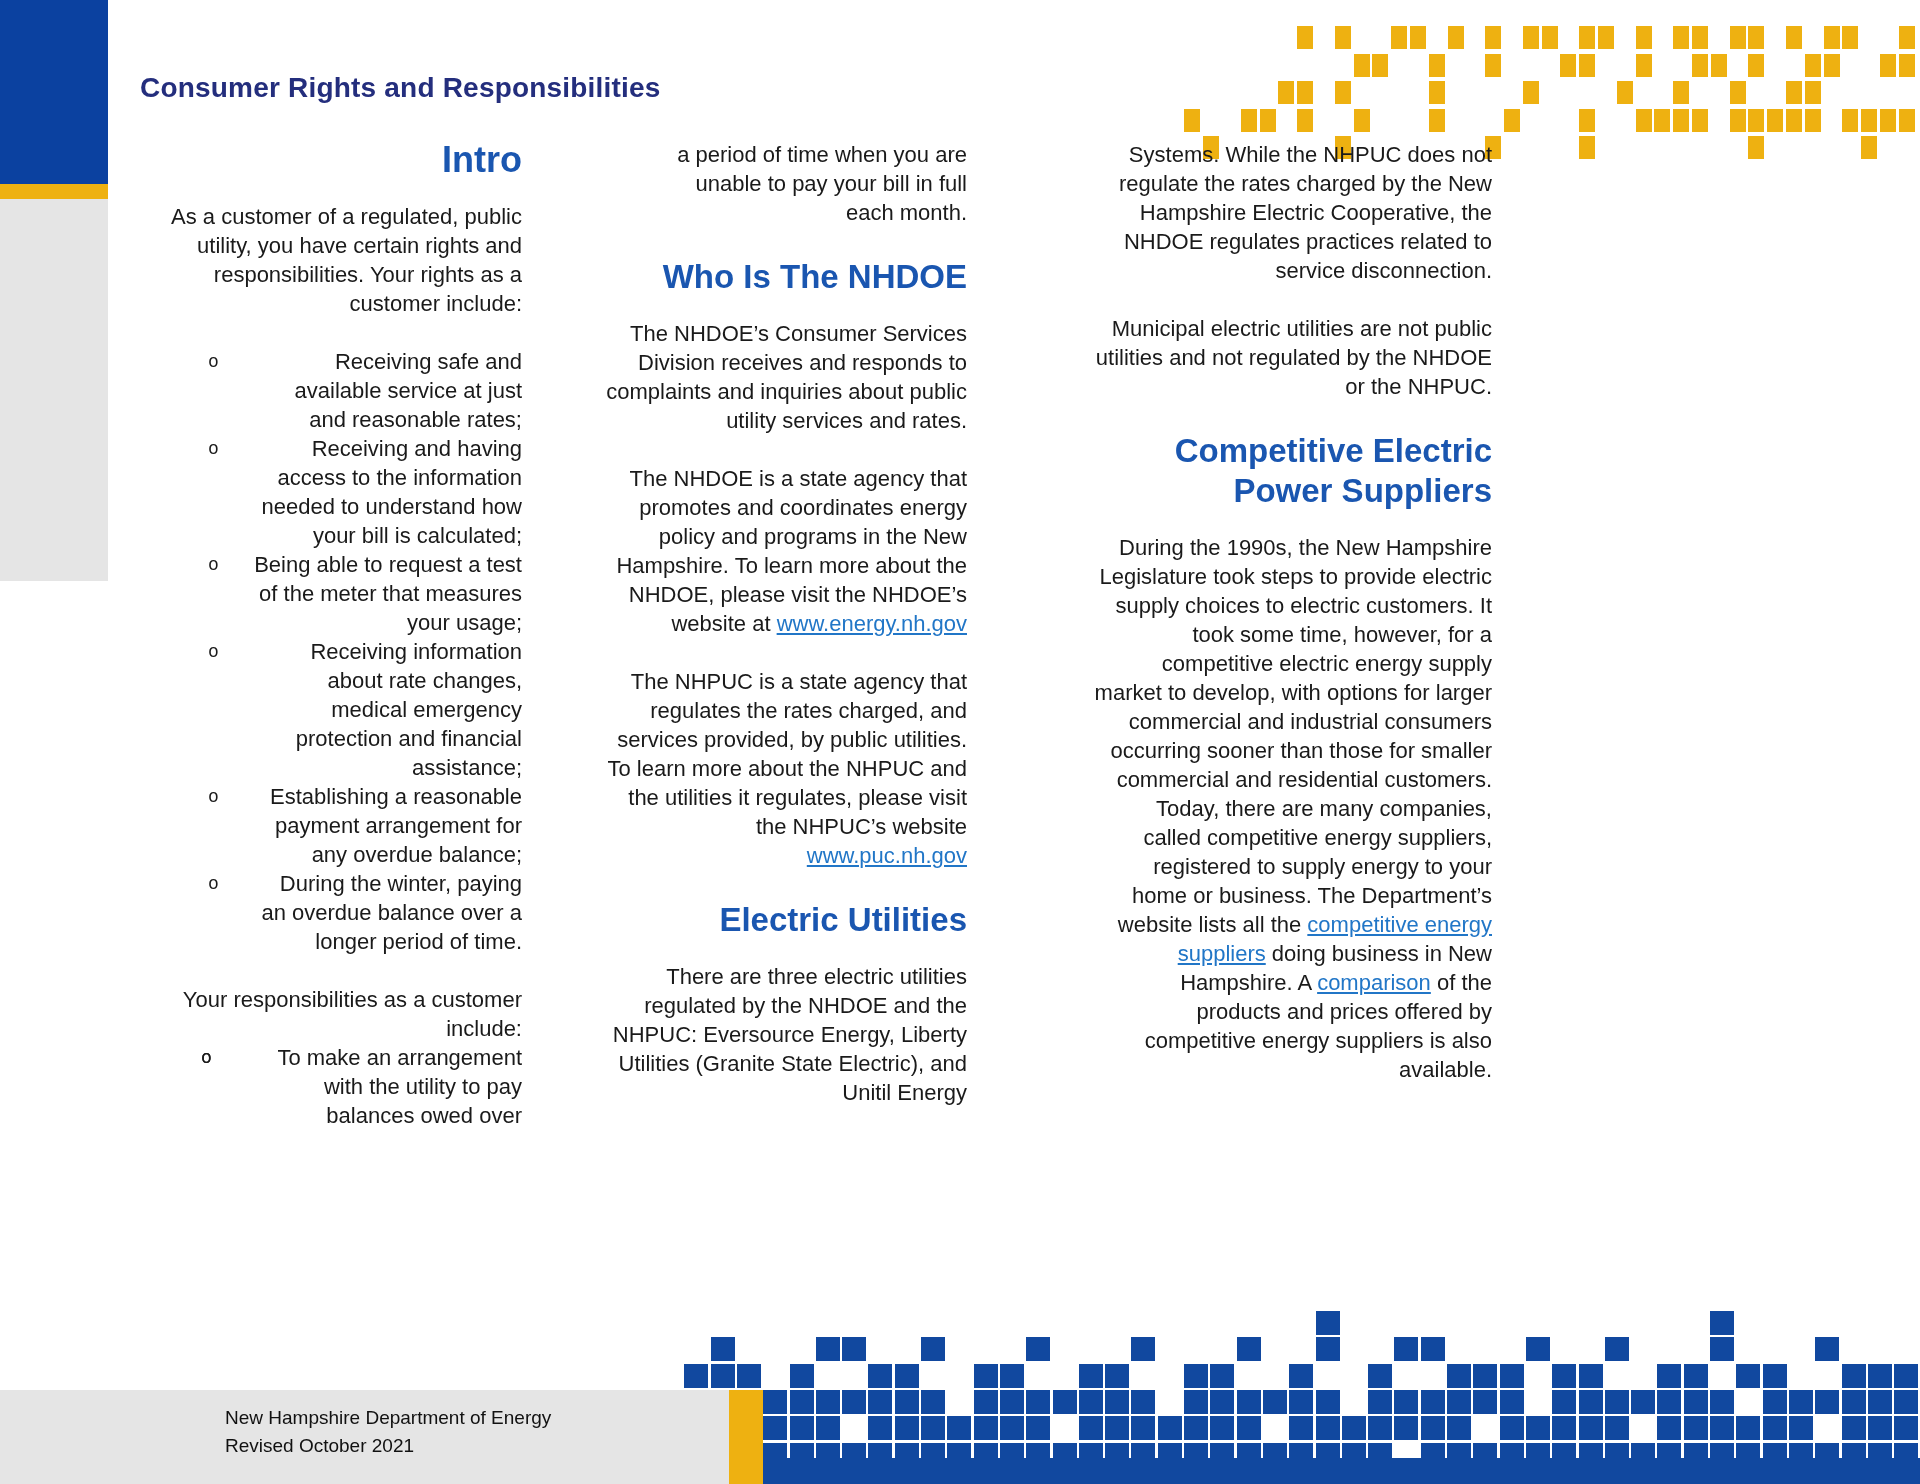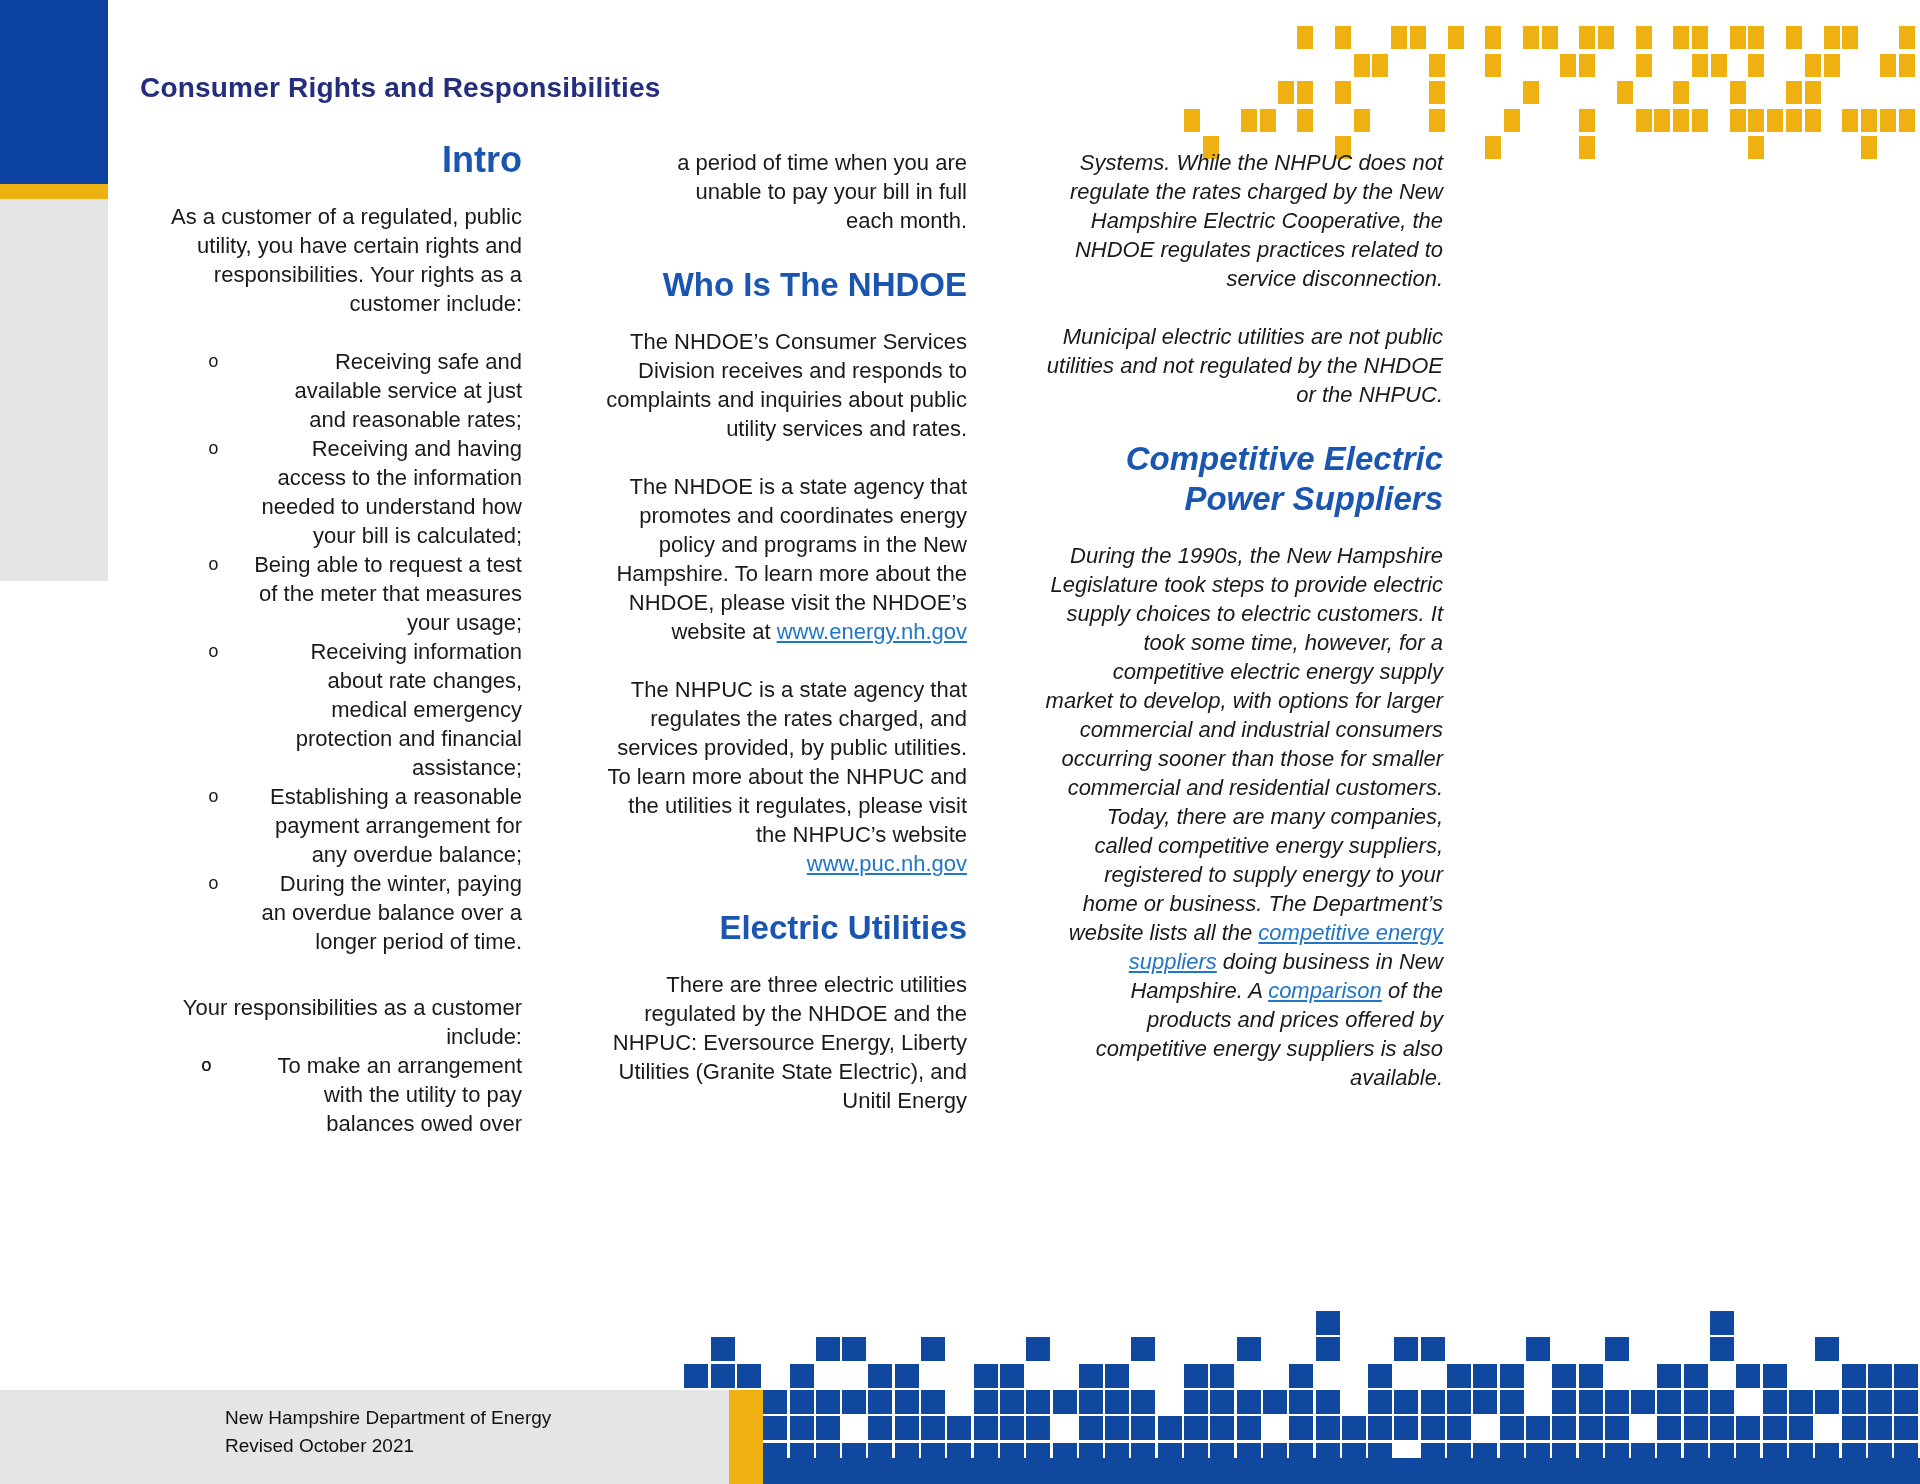--- a/index.html
+++ b/index.html
@@ -15,24 +15,24 @@
   .sidebar-blue{position:absolute;left:0;top:0;width:108px;height:184px;background:var(--sidebar-blue);}
   .sidebar-gold{position:absolute;left:0;top:184px;width:108px;height:15px;background:var(--gold);}
   .sidebar-gray{position:absolute;left:0;top:199px;width:108px;height:382px;background:var(--gray-band);}
   
   .doc-title{position:absolute;left:140px;top:72px;font-size:28px;font-weight:bold;color:var(--title-navy);letter-spacing:.2px;}
   
   .columns{position:absolute;left:0;top:140px;width:1920px;}
   .col{position:absolute;top:0;font-size:22px;line-height:29px;text-align:right;}
   .col1{left:140px;width:382px;}
   .col2{left:593px;width:374px;}
-  .col3{left:1045px;width:398px;font-style:italic;}
+  .col3{left:1094px;width:398px;}
   .col h2{font-size:33px;line-height:40px;font-weight:bold;color:var(--heading-blue);margin:30px 0 22px 0;}
   .col1 h2.intro{margin-top:0;font-size:36px;}
-  .col p{margin:8px 0 29px 0;}
+  .col p{margin:0 0 29px 0;}
   .col p.tight{margin-bottom:0;}
   .continuation{padding-left:63px;}
   ul.o-list{list-style:none;margin:0 0 0 0;padding-left:112px;}
   ul.o-list.resp{padding-left:105px;}
   ul.o-list li{position:relative;}
   ul.o-list li .marker{position:absolute;left:-44px;top:1px;font-size:18px;font-family:"Liberation Mono","DejaVu Sans Mono",monospace;}
   .spacer-para{height:29px;}
   .link{color:var(--link-blue);text-decoration:underline;cursor:pointer;}
   .two-line-heading{font-size:33px;line-height:50px;}
   

